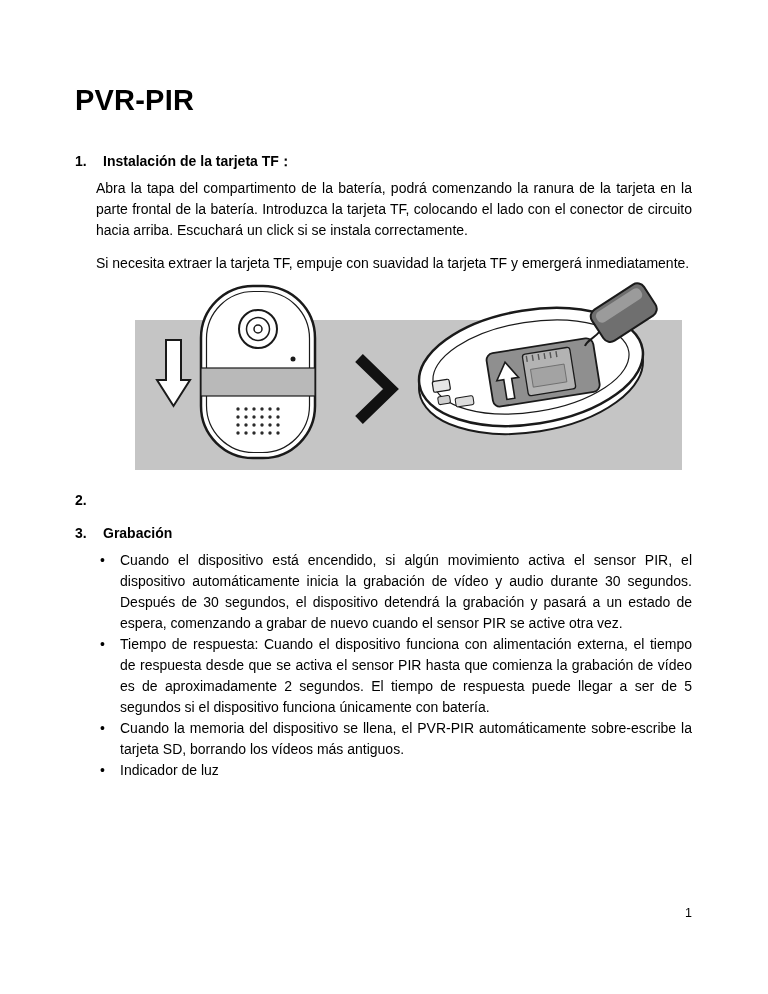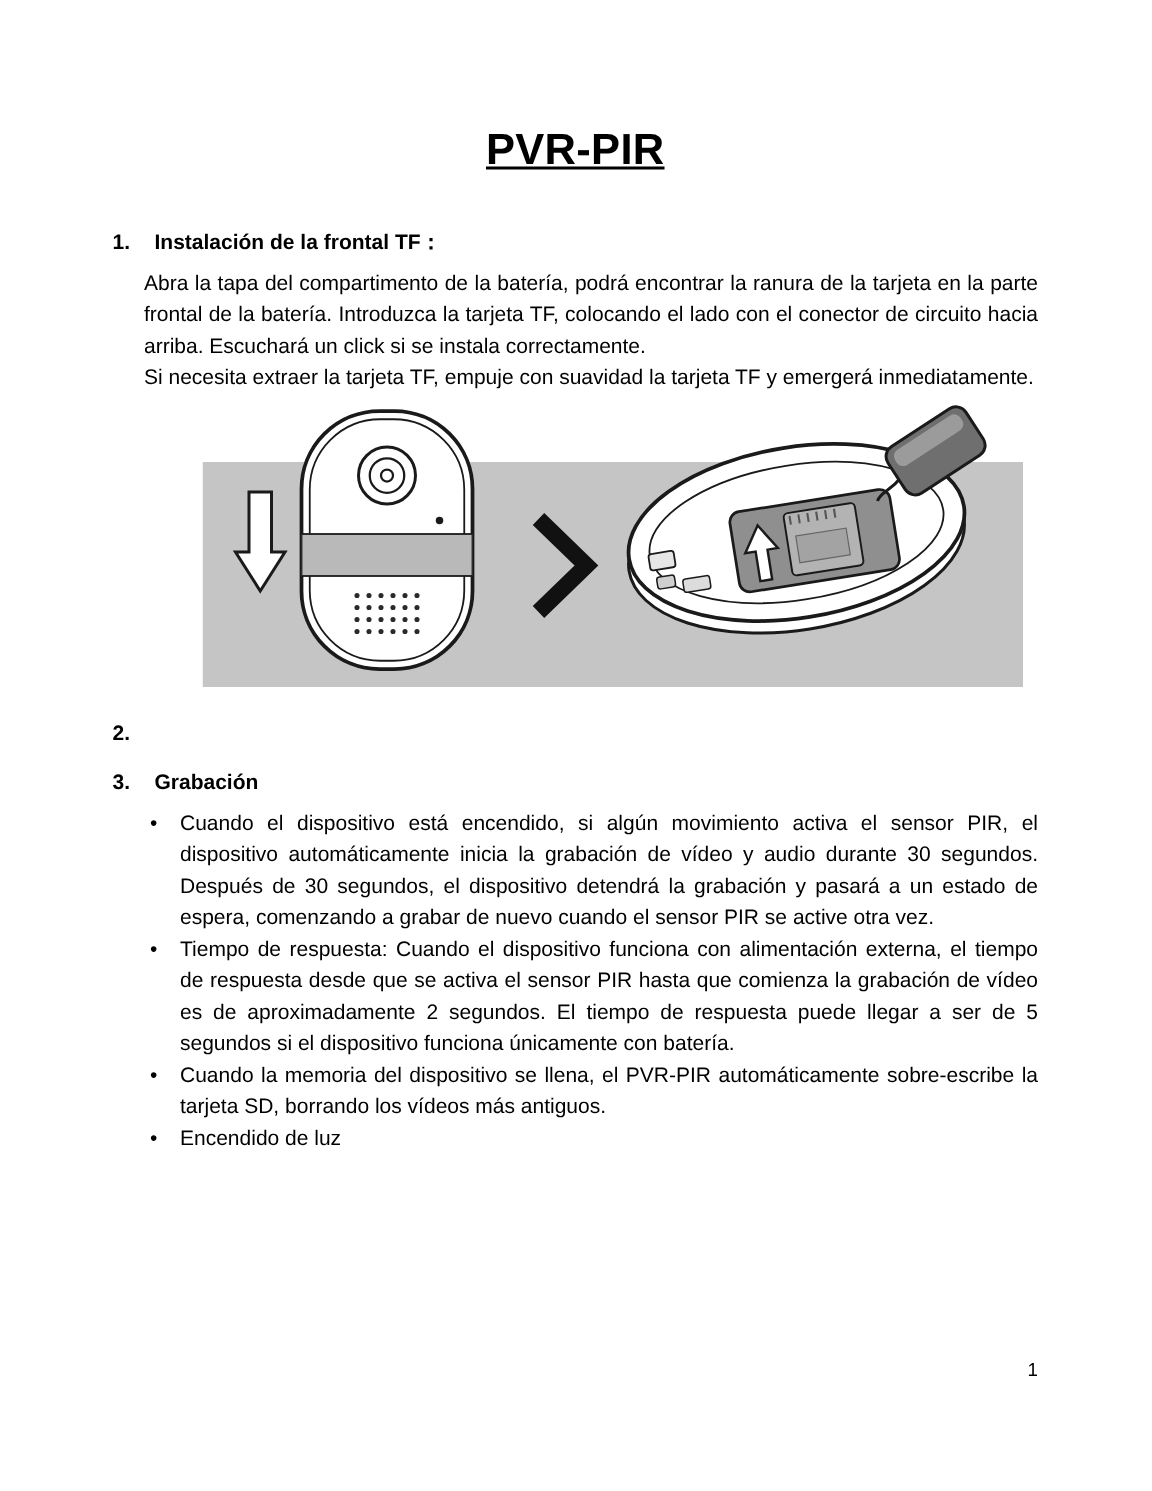--- a/index.html
+++ b/index.html
@@ -8,46 +8,45 @@
     width: 768px; height: 994px;
     background: #ffffff;
     font-family: "Liberation Sans", sans-serif;
     color: #000000;
     position: relative;
     overflow: hidden;
     margin: 0 auto;
   }
   .content { padding: 0 76px 0 75px; }
   .doc-title {
-    text-align: center;
+    text-align: left;
     font-size: 29px;
     font-weight: bold;
     line-height: 1.42;
     padding-top: 80px;
     letter-spacing: 0.2px;
-    text-decoration: underline;
   }
   .sec-head {
     display: flex;
     font-weight: bold;
     font-size: 14px;
     line-height: 1.5;
   }
   .sec-head .num { width: 28px; flex: none; }
   #sec1-head { margin-top: 30px; }
   #sec2-head { margin-top: 20px; }
   #sec3-head { margin-top: 12px; }
   p.body {
     font-size: 14px;
     line-height: 1.5;
     text-align: justify;
     margin-left: 21px;
     margin-top: 6px;
   }
-  p.body.cont { margin-top: 0; }
+  p.body.cont { margin-top: 12px; }
   .figure {
     margin-top: 8px;
     margin-left: 60px;
     width: 547px;
     height: 188px;
   }
   .bullets { list-style: none; margin-top: 6px; }
   .bullets li {
     display: flex;
     font-size: 14px;
@@ -68,23 +67,23 @@
 
 <div class="page">
   <div class="content">
 
     <h1 class="doc-title">
       <span>PVR-PIR</span><br>
     </h1>
 
     <div class="sec-head" id="sec1-head">
       <span class="num">1.</span>
-      <span>Instalación de la frontal TF：</span>
+      <span>Instalación de la tarjeta TF：</span>
     </div>
-    <p class="body">Abra la tapa del compartimento de la batería, podrá encontrar la ranura de la tarjeta en la parte frontal de la batería. Introduzca la tarjeta TF, colocando el lado con el conector de circuito hacia arriba. Escuchará un click si se instala correctamente.</p>
+    <p class="body">Abra la tapa del compartimento de la batería, podrá comenzando la ranura de la tarjeta en la parte frontal de la batería. Introduzca la tarjeta TF, colocando el lado con el conector de circuito hacia arriba. Escuchará un click si se instala correctamente.</p>
     <p class="body cont">Si necesita extraer la tarjeta TF, empuje con suavidad la tarjeta TF y emergerá inmediatamente.</p>
 
     <div class="figure">
       <svg viewBox="0 0 547 188" width="547" height="188">
         <defs>
           <clipPath id="devClip">
               <rect x="66" y="4" width="114" height="172" rx="52"></rect>
             </clipPath>
         </defs>
 
@@ -181,20 +180,20 @@
       <li>
         <span class="dot">•</span>
         <span class="btxt">Tiempo de respuesta: Cuando el dispositivo funciona con alimentación externa, el tiempo de respuesta desde que se activa el sensor PIR hasta que comienza la grabación de vídeo es de aproximadamente 2 segundos. El tiempo de respuesta puede llegar a ser de 5 segundos si el dispositivo funciona únicamente con batería.</span>
       </li>
       <li>
         <span class="dot">•</span>
         <span class="btxt">Cuando la memoria del dispositivo se llena, el PVR-PIR automáticamente sobre-escribe la tarjeta SD, borrando los vídeos más antiguos.</span>
       </li>
       <li>
         <span class="dot">•</span>
-        <span class="btxt">Encendido de luz</span>
+        <span class="btxt">Indicador de luz</span>
       </li>
     </ul>
 
   </div>
 
   <div class="page-number">1</div>
 </div>
 
 </body></html>

